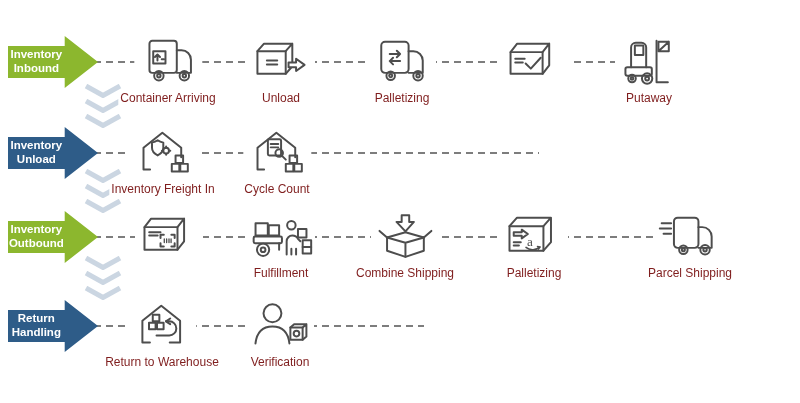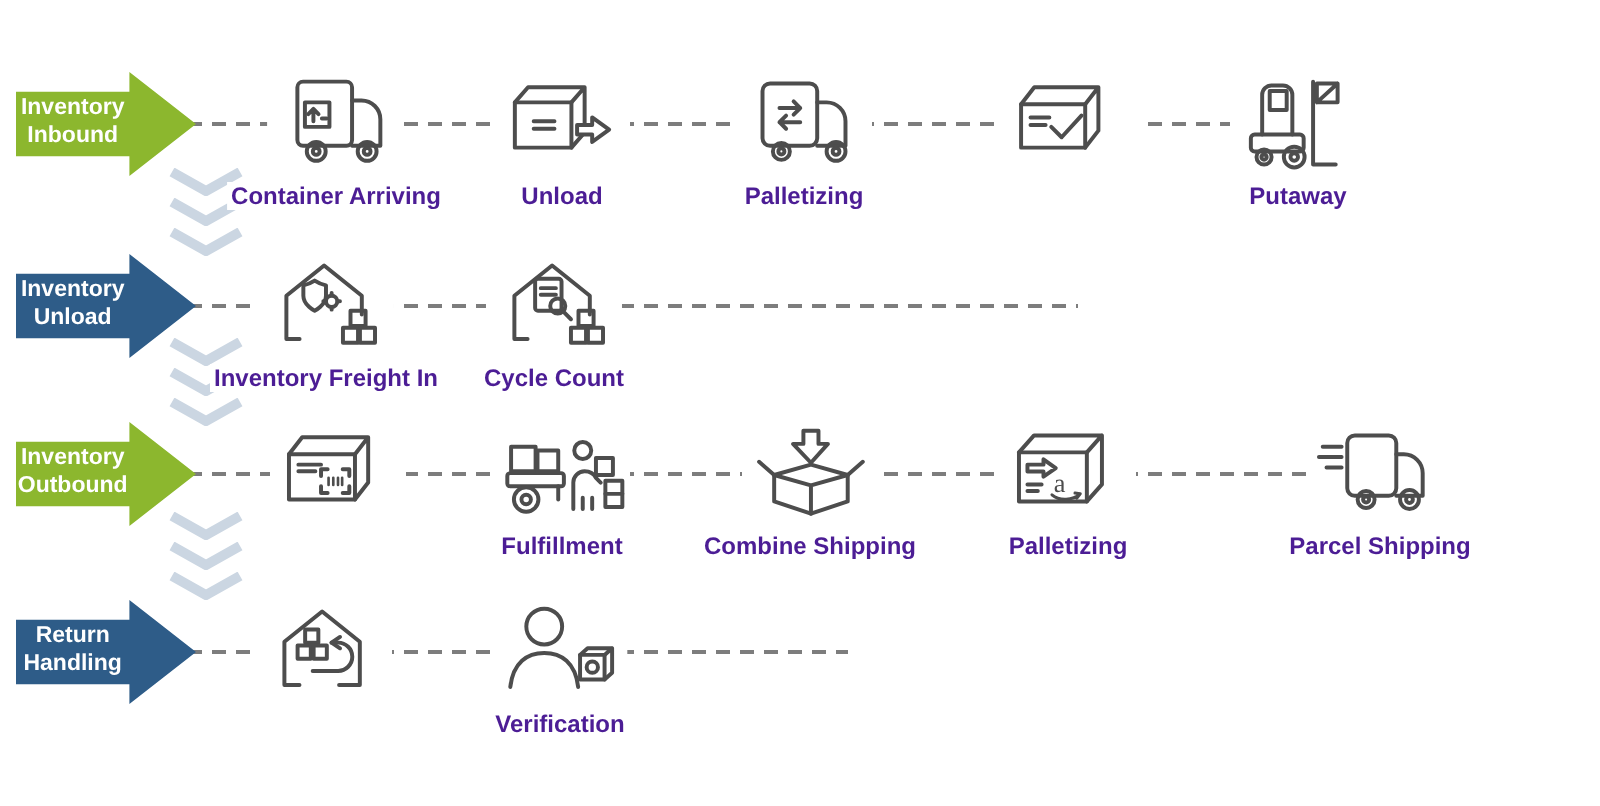--- a/index.html
+++ b/index.html
@@ -18,22 +18,22 @@
   .arrow-text { position: relative; width: 63%; text-align: center; color: #fff;
     font-size: 11.5px; font-weight: 700; line-height: 1.18; z-index: 1; }
 
   .dash-line { position: absolute; height: 2px; z-index: 1;
     background: repeating-linear-gradient(90deg, #7d7d7d 0 7px, transparent 7px 12px); }
 
   .station { position: absolute; transform: translateX(-50%); display: flex;
     flex-direction: column; align-items: center; z-index: 2; }
   .icon-box { width: 68px; height: 56px; background: #fff; display: flex;
     align-items: center; justify-content: center; }
-  .station-label { margin-top: 1px; font-size: 12px; color: #4c1d95; white-space: nowrap;
-    background: #fff; padding: 0 2px; font-weight: bold; }
+  .station-label { margin-top: 1px; font-size: 12px; color: #7f1d1d; white-space: nowrap;
+    background: #fff; padding: 0 2px; }
 
   .chevrons { position: absolute; left: 103px; transform: translateX(-50%);
     display: flex; flex-direction: column; align-items: center; gap: 1px; z-index: 0; }
 
   svg.icon { stroke: #4d4d4d; stroke-width: 2.1; fill: none;
     stroke-linecap: round; stroke-linejoin: round; }
   svg.chev { stroke: #CBD6E2; stroke-width: 5; fill: none; }
 </style>
 </head>
 <body>
@@ -290,20 +290,21 @@
     <div class="icon-box">
       <svg class="icon" viewBox="0 0 70 56" width="66" height="53">
         <path d="M22 45 H14 V22 L34 6 L54 22 V45 h-11"></path>
         <rect x="25" y="15.5" width="7" height="7"></rect>
         <rect x="21" y="24" width="7" height="7"></rect>
         <rect x="29.5" y="24" width="7" height="7"></rect>
         <path d="M39 22.5 h3.5 a7.5 7.5 0 0 1 0 15 H29"></path>
         <path d="M39 22.5 l4.5 -3 M39 22.5 l4.5 3"></path>
       </svg>
     </div>
+    <div class="station-label">Return to Warehouse</div>
   </div>
 
   <div class="station" style="left:280px; top:298px">
     <div class="icon-box">
       <svg class="icon" viewBox="0 0 70 56" width="66" height="53">
         <circle cx="27" cy="14" r="9.5"></circle>
         <path d="M9 46 c1.5 -13 9 -18 18 -18 s16.5 5 18 18"></path>
         <rect x="46" y="29" width="13" height="13" fill="#fff"></rect>
         <path d="M46 29 l4 -3.5 h13 l-4 3.5 M59 29 l4 -3.5 v13 l-4 3.5"></path>
         <circle cx="52.5" cy="35.5" r="3"></circle>

